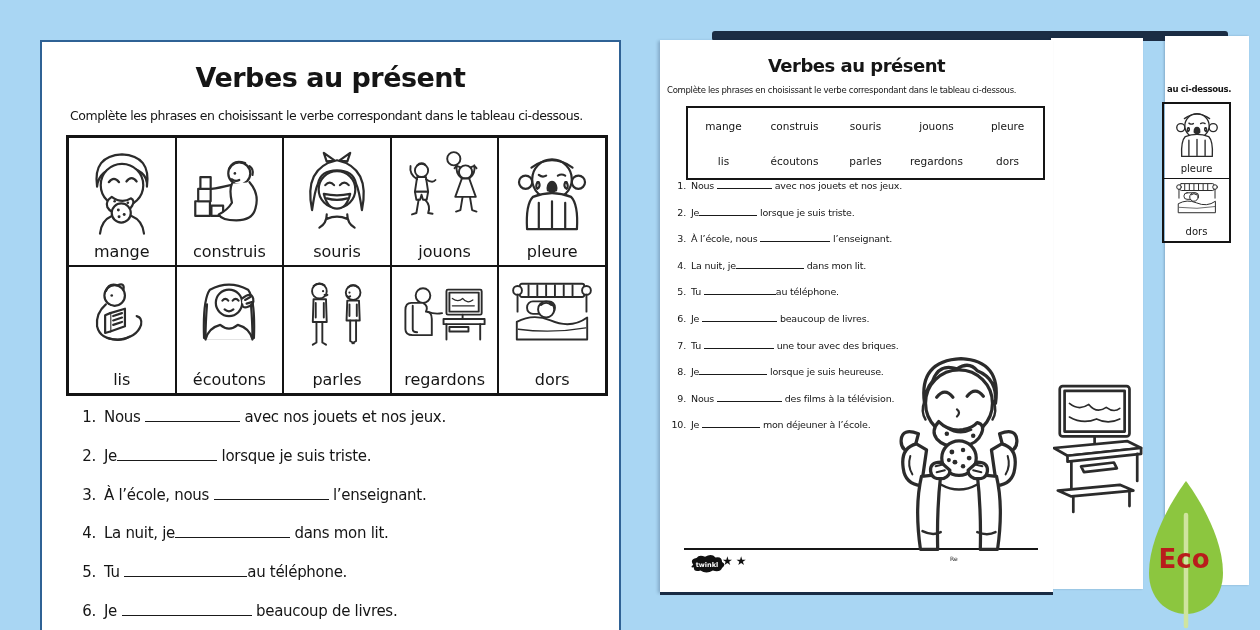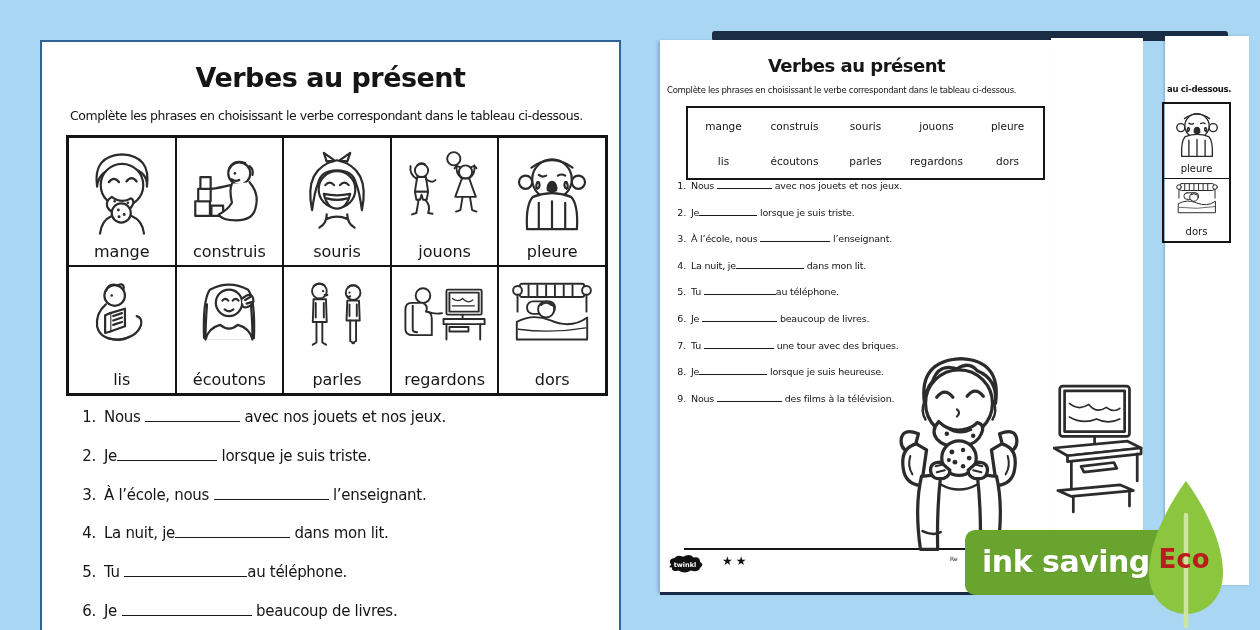--- a/index.html
+++ b/index.html
@@ -27,21 +27,21 @@
   .pa-title{position:absolute;top:15px;left:0;width:100%;text-align:center;font-size:18px;font-weight:bold;color:#151515;letter-spacing:-0.5px;}
   .pa-instr{position:absolute;top:45px;left:7px;width:382px;font-size:8.5px;letter-spacing:-0.3px;color:#151515;white-space:nowrap;}
   .pa-bank{position:absolute;left:26px;top:66px;width:355px;height:70px;border:2px solid #151515;display:flex;flex-direction:column;justify-content:space-around;}
   .pa-bank .brow{display:flex;}
   .pa-bank .bword{flex:1;text-align:center;font-size:10.5px;color:#151515;}
   .pa-sents{position:absolute;left:10px;top:140px;width:370px;font-size:9.5px;letter-spacing:-0.2px;color:#151515;}
   .pa-sents .sent{height:26.6px;white-space:nowrap;display:flex;align-items:flex-start;}
   .pa-sents .num{width:16px;text-align:right;margin-right:5px;flex:none;}
   .pa-line{position:absolute;left:24px;top:508px;width:354px;height:2px;background:#161616;}
   .pa-girl{position:absolute;left:228px;top:312px;width:142px;height:200px;}
-  .pa-brand{position:absolute;left:6px;top:512px;width:40px;height:26px;}
+  .pa-brand{position:absolute;left:28px;top:512px;width:40px;height:26px;}
   .pa-stars{position:absolute;left:62px;top:514px;font-size:12px;letter-spacing:3px;color:#111;}
   .pa-fine{position:absolute;left:290px;top:515px;font-size:6px;color:#222;width:14px;overflow:hidden;white-space:nowrap;}
 
   
   .page-b{left:1051px;top:38px;width:92px;height:551px;box-shadow:-1px 0 2px rgba(20,40,70,.25);}
   .pb-art{position:absolute;left:1px;top:340px;width:92px;height:148px;}
 
   
   .page-c{left:1165px;top:36px;width:84px;height:549px;box-shadow:-1px 0 2px rgba(20,40,70,.25);}
   .pc-instr{position:absolute;left:2px;top:48px;font-size:8.5px;font-weight:bold;letter-spacing:-0.3px;color:#151515;white-space:nowrap;}
@@ -173,20 +173,24 @@
           <span class="num">7.</span>
           <span>Tu <span style="display:inline-block;width:70px;border-bottom:1.5px solid #1a1a1a;height:0.82em;"></span> une tour avec des briques.</span>
         </div>
         <div class="sent">
           <span class="num">8.</span>
           <span>Je<span style="display:inline-block;width:68px;border-bottom:1.5px solid #1a1a1a;height:0.82em;"></span> lorsque je suis heureuse.</span>
         </div>
         <div class="sent">
           <span class="num">9.</span>
           <span>Nous <span style="display:inline-block;width:65px;border-bottom:1.5px solid #1a1a1a;height:0.82em;"></span> des films à la télévision.</span>
+        </div>
+        <div class="sent">
+          <span class="num">10.</span>
+          <span>Je <span style="display:inline-block;width:58px;border-bottom:1.5px solid #1a1a1a;height:0.82em;"></span> mon déjeuner à l’école.</span>
         </div>
       </div>
     <div class="pa-line"></div>
     <div class="pa-girl" id="pa-girl"><svg width="142" height="200" viewBox="0 0 140 196" xmlns="http://www.w3.org/2000/svg">
           <g stroke="#2b2b2b" stroke-linecap="round" stroke-linejoin="round" fill="none" stroke-width="3.2">
    <path fill="#fff" d="M30,80 q-16,-6 -17,6 q-1,11 12,13 Z M110,80 q16,-6 17,6 q1,11 -12,13 Z"></path>
    <path fill="#fff" d="M28,90 q-16,4 -13,24 q2,16 18,17 L38,96 Z M112,90 q16,4 13,24 q-2,16 -18,17 L102,96 Z"></path>
    <path d="M22,102 q-3,10 2,18 M118,102 q3,10 -2,18" stroke-width="2"></path>
    <path fill="#fff" d="M32,194 Q26,152 33,122 L52,120 Q48,155 49,194 Z"></path>
    <path fill="#fff" d="M108,194 Q114,152 107,122 L88,120 Q92,155 91,194 Z"></path>
@@ -441,23 +445,20 @@
           <span class="num">5.</span>
           <span>Tu <span style="display:inline-block;width:123px;border-bottom:1.5px solid #1a1a1a;height:0.82em;"></span>au téléphone.</span>
         </div>
         <div class="sent">
           <span class="num">6.</span>
           <span>Je <span style="display:inline-block;width:130px;border-bottom:1.5px solid #1a1a1a;height:0.82em;"></span> beaucoup de livres.</span>
         </div>
       </div>
   </div>
 
-  <div class="ink-banner">
-    <div class="txt">ink saving</div>
-  </div>
   <div class="eco-leaf" id="eco-leaf"><svg width="82" height="152" viewBox="0 0 82 152" xmlns="http://www.w3.org/2000/svg">
         <g>
    <path fill="#8cc63f" d="M41,4 C41,4 78,52 78,96 C78,121 61,137 41,137 C21,137 4,121 4,96 C4,52 41,4 41,4 Z"></path>
    <path d="M41,38 L41,149" stroke="#cfe49f" stroke-width="4.5" stroke-linecap="round" fill="none"></path>
  </g>
       </svg></div>
   <div class="eco-label">Eco</div>
 
 </div>
 

